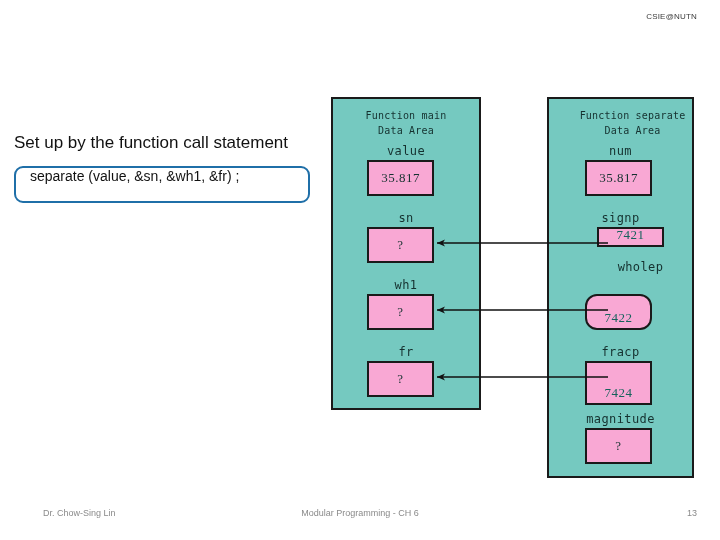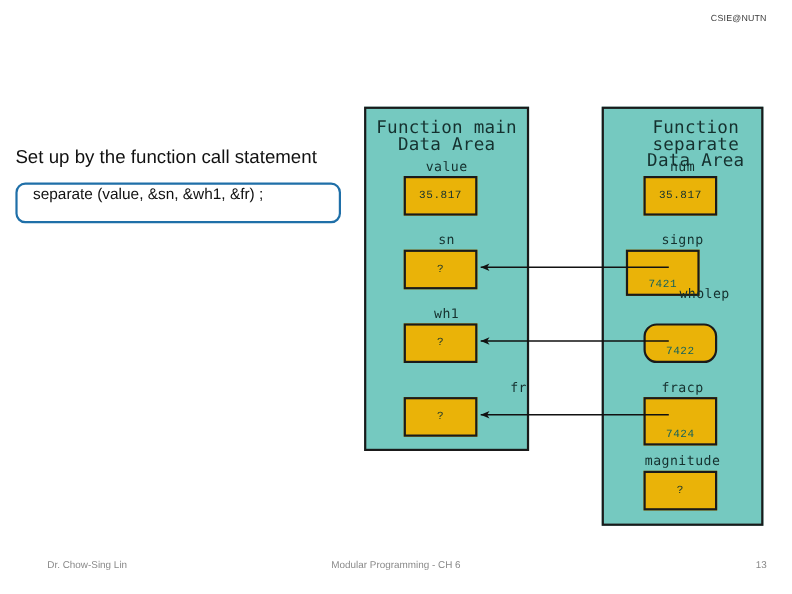--- a/index.html
+++ b/index.html
@@ -52,63 +52,63 @@
     border:2px solid #1a1a1a;
     box-sizing:border-box;
   }
   #panel-main{left:331px;top:97px;width:150px;height:313px;}
   #panel-sep {left:547px;top:97px;width:147px;height:381px;}
 
   .panel-title{
     position:absolute;left:0;right:0;
     text-align:center;
     font-family:"DejaVu Sans Mono", monospace;
-    font-size:16px;color:#15312f;line-height:15px;
+    font-size:10px;color:#15312f;line-height:15px;
     white-space:pre-line;
     letter-spacing:.2px;
   }
   #panel-main .panel-title{top:9px;}
   #panel-sep  .panel-title{top:9px;padding-left:24px;}
 
   
   .varlabel{
     position:absolute;left:0;right:0;text-align:center;
     font-family:"DejaVu Sans Mono", monospace;
     font-size:12px;color:#15312f;letter-spacing:.4px;
   }
   .varbox{
     position:absolute;
-    background:#eab308;
+    background:#f9a8d4;
     border:2px solid #1a1a1a;
     box-sizing:border-box;
     display:flex;align-items:center;justify-content:center;
-    font-family:Liberation Mono, monospace;
-    font-size:10px;color:#15312f;letter-spacing:.5px;
+    font-family:Liberation Serif, serif;
+    font-size:13px;color:#15312f;letter-spacing:.5px;
   }
   .varbox.bottomval{
     align-items:flex-end;
     padding-bottom:2px;
     color:#16625c;
   }
 
   
   #main-value-label{top:45px;}
   #main-value-box  {left:34px;top:61px;width:67px;height:36px;}
   #main-sn-label   {top:112px;}
   #main-sn-box     {left:34px;top:128px;width:67px;height:36px;}
   #main-wh1-label  {top:179px;}
   #main-wh1-box    {left:34px;top:195px;width:67px;height:36px;}
-  #main-fr-label   {top:246px;text-align:right;}
+  #main-fr-label   {top:246px;}
   #main-fr-box     {left:34px;top:262px;width:67px;height:36px;}
 
   
   #sep-num-label      {top:45px;}
   #sep-num-box        {left:36px;top:61px;width:67px;height:36px;}
   #sep-signp-label    {top:112px;}
-  #sep-signp-box      {left:20px;top:128px;width:67px;height:42px;}
+  #sep-signp-box      {left:48px;top:128px;width:67px;height:20px;}
   #sep-wholep-label   {top:161px;margin-left:40px;}
   #sep-wholep-box     {left:36px;top:195px;width:67px;height:36px;border-radius:12px;}
   #sep-fracp-label    {top:246px;}
   #sep-fracp-box      {left:36px;top:262px;width:67px;height:44px;}
   #sep-magnitude-label{top:313px;}
   #sep-magnitude-box  {left:36px;top:329px;width:67px;height:36px;}
 
   
   .arrow-layer{position:absolute;left:0;top:0;width:720px;height:540px;pointer-events:none;}
 

